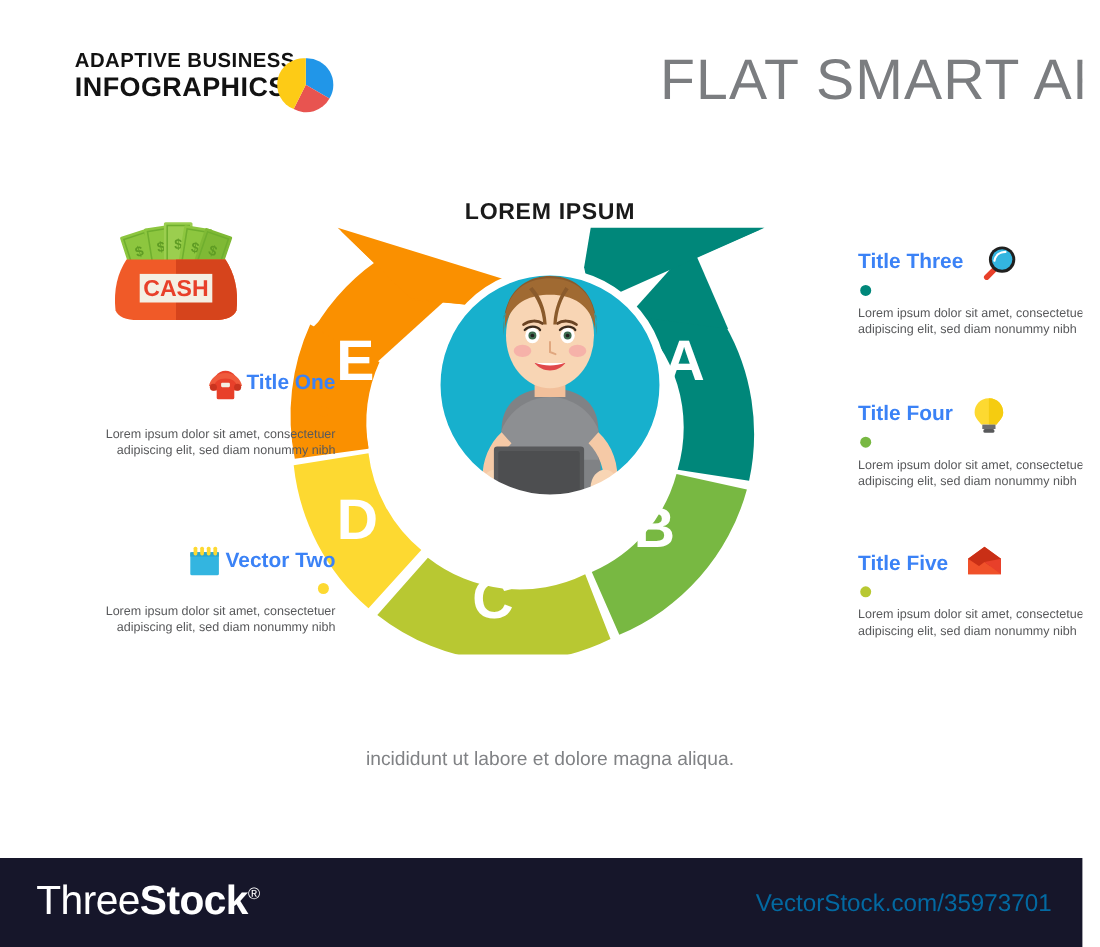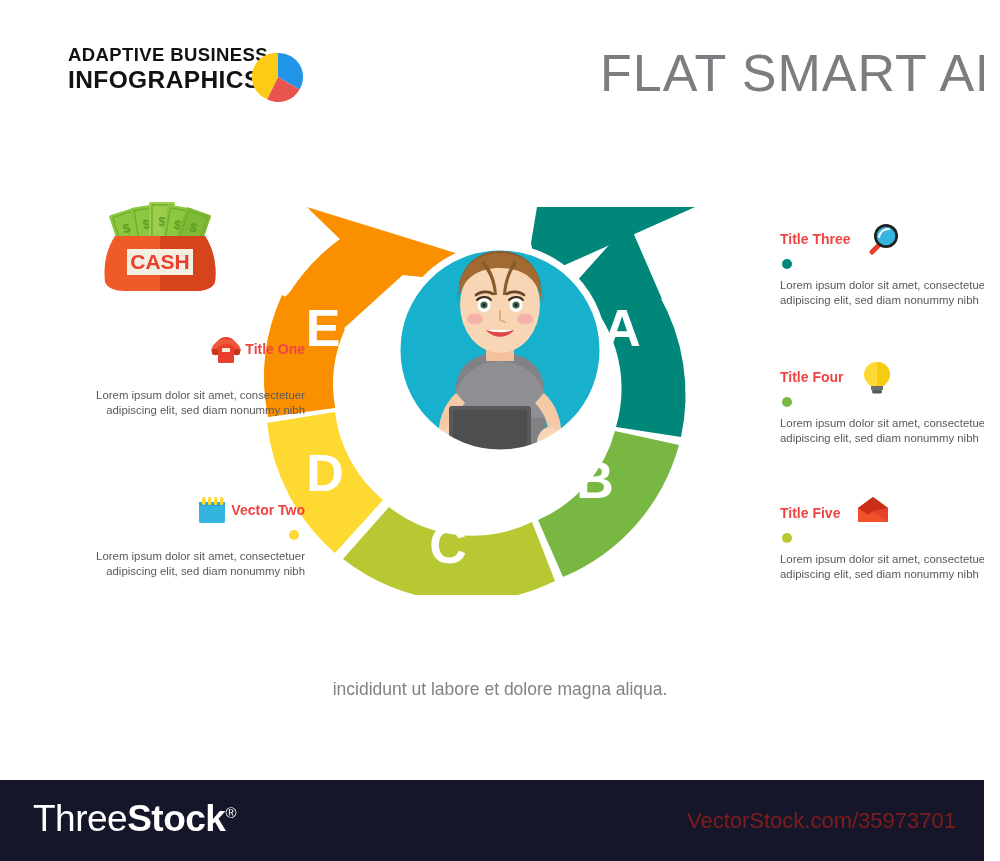--- a/index.html
+++ b/index.html
@@ -99,23 +99,23 @@
     width: 214px;
     height: 230px;
   }
 
   
   .info-block {
     position: absolute;
     width: 230px;
   }
   .info-title {
-    font-size: 14px;
+    font-size: 19px;
     font-weight: bold;
-    color: #ef4444;
+    color: #3b82f6;
     line-height: 18px;
   }
   .info-body {
     font-size: 11.4px;
     color: #58595b;
     line-height: 14.6px;
     margin-top: 9px;
   }
   .info-dot {
     width: 10px;
@@ -203,21 +203,21 @@
   #vs-logo .vs-bold { font-weight: bold; }
   #vs-logo .vs-reg {
     font-size: 15px;
     vertical-align: super;
   }
   #vs-url {
     position: absolute;
     right: 28px;
     top: 808px;
     font-size: 22px;
-    color: #7f1d1d;
+    color: #0369a1;
     white-space: nowrap;
   }
 </style>
 </head>
 <body>
 
 <div id="stage">
 
   <div id="brand-block">
     <div class="brand-line1">ADAPTIVE BUSINESS</div>
@@ -227,20 +227,21 @@
   <div id="brand-pie-icon">
     <svg width="52" height="52" viewBox="0 0 52 52">
       <path d="M26 26 L26 2 A24 24 0 0 1 47.5 38.5 Z" fill="#2196e8"></path>
       <path d="M26 26 L47.5 38.5 A24 24 0 0 1 15 48.2 Z" fill="#e85450"></path>
       <path d="M26 26 L15 48.2 A24 24 0 0 1 26 2 Z" fill="#fdcb16"></path>
     </svg>
   </div>
 
   <div id="flat-smart-art">FLAT SMART ART</div>
 
+  <div id="chart-title">LOREM IPSUM</div>
 
   <div id="donut-wrap">
     <svg id="donut-svg" width="490" height="400" viewBox="0 0 490 400">
 
       <g>
         <path d="M 30 105
                  A 200 200 0 0 1 97 36
                  L 130 92
                  A 135 135 0 0 0 85 139
                  Z" fill="#fa9000"></path>

